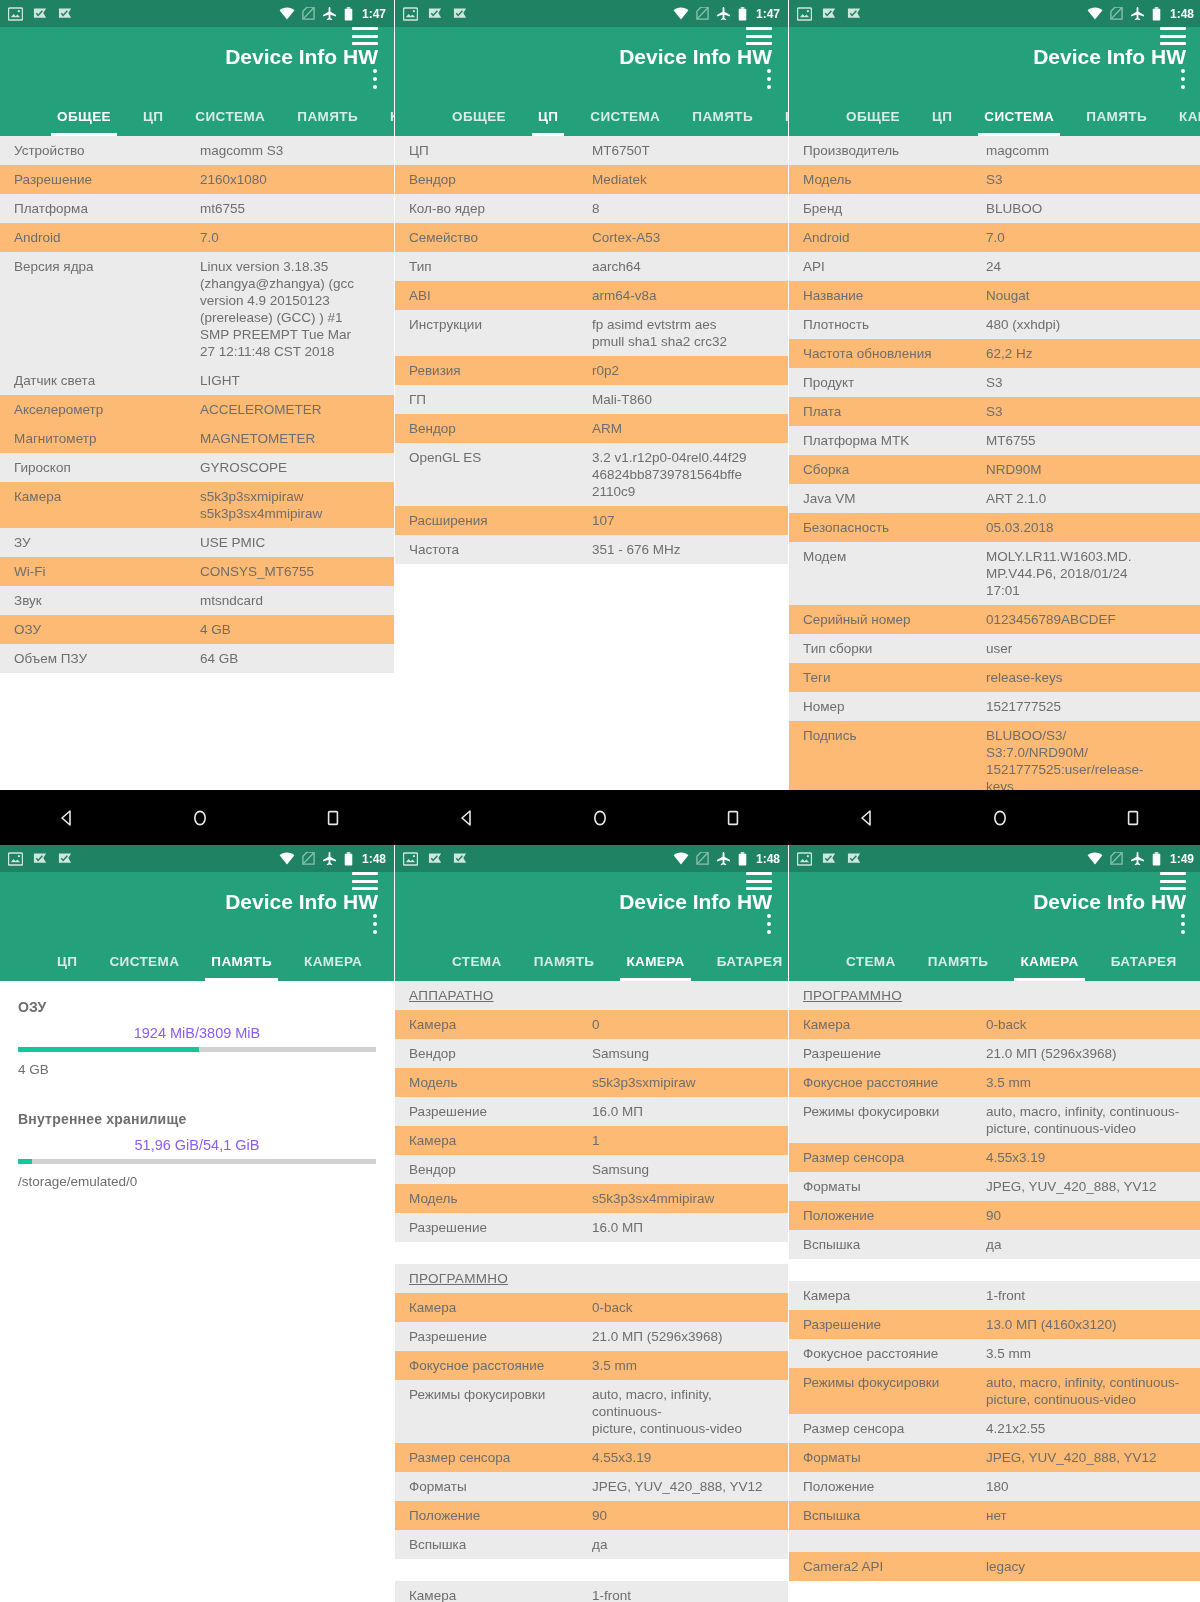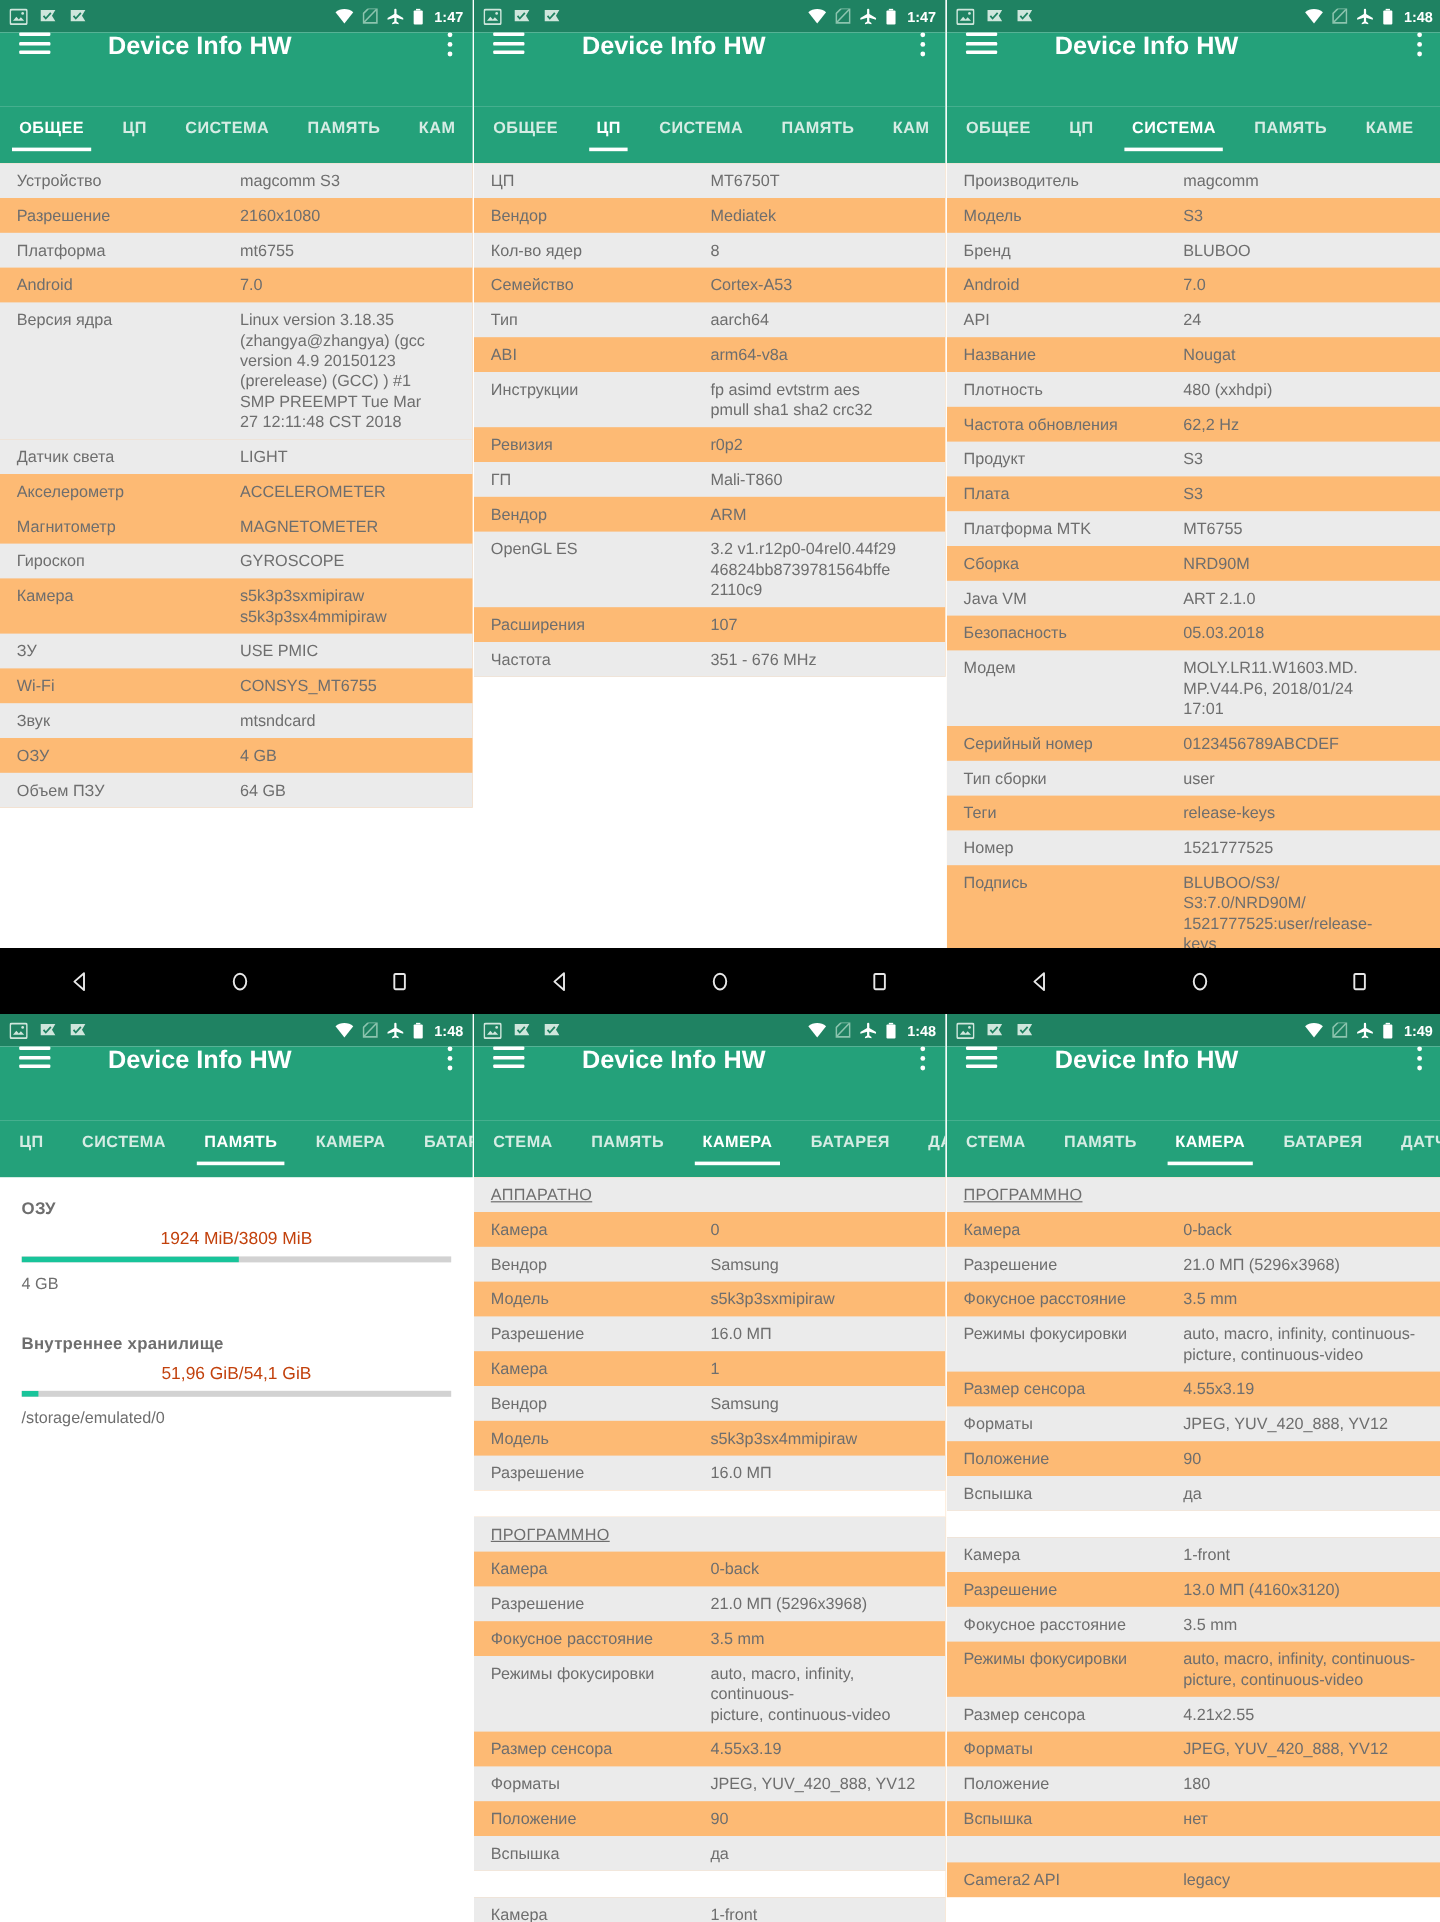--- a/index.html
+++ b/index.html
@@ -41,41 +41,43 @@
   .sb-time{
     color:#ffffff;font-size:12px;font-weight:bold;letter-spacing:0px;
     line-height:1;padding-left:2px;
   }
   .sbicon{display:block;}
 
   
   .appbar{
     height:62px;
     background:#24a17a;
-    display:flex;align-items:flex-start;
+    display:flex;align-items:flex-end;
     padding:0 16px;
     box-sizing:border-box;
+    flex-direction:column;
   }
   .hamburger{width:26px;height:18px;display:flex;flex-direction:column;justify-content:space-between;cursor:pointer;flex:0 0 auto;}
   .hamburger i{display:block;height:3px;background:#fff;border-radius:1px;}
   .apptitle{
     color:#ffffff;font-size:21px;font-weight:bold;
     margin-left:48px;white-space:nowrap;
   }
   .kebab{margin-left:auto;width:6px;display:flex;flex-direction:column;gap:4px;align-items:center;cursor:pointer;}
   .kebab i{width:4px;height:4px;border-radius:50%;background:#fff;display:block;}
 
   
   .tabs{
     height:47px;
     background:#24a17a;
-    display:flex;align-items:center;
+    display:flex;align-items:flex-end;
     white-space:nowrap;
     position:relative;
     overflow:hidden;
+    padding-left:41px;
   }
   .tab{
     color:#d6ece4;
     font-size:13.5px;font-weight:bold;
     letter-spacing:.4px;
     padding:0 16px 12px 16px;
     position:relative;
     cursor:pointer;
     flex:0 0 auto;
   }
@@ -106,21 +108,21 @@
   
   .p2 .r .k{flex:0 0 183px;}
   .p3 .r .k{flex:0 0 183px;}
 
   
   .mem{padding:18px 18px 0 18px;}
   .mem h3{
     margin:0 0 4px 0;font-size:14px;color:#6e6e6e;font-weight:bold;letter-spacing:.2px;
   }
   .mem .val{
-    text-align:center;font-size:14.5px;color:#c2410c;margin:10px 0 6px 0;
+    text-align:center;font-size:14.5px;color:#8b5cf6;margin:10px 0 6px 0;
   }
   .bar{height:5px;background:#d2d2d2;border-radius:0;position:relative;overflow:hidden;}
   .bar > span{display:block;height:100%;background:#18c49a;}
   .mem .sub{font-size:13.5px;color:#6e6e6e;margin-top:10px;}
   .mem .gap{height:34px;}
 
   
   .navstrip{
     width:1200px;height:55px;background:#000;
     display:flex;

